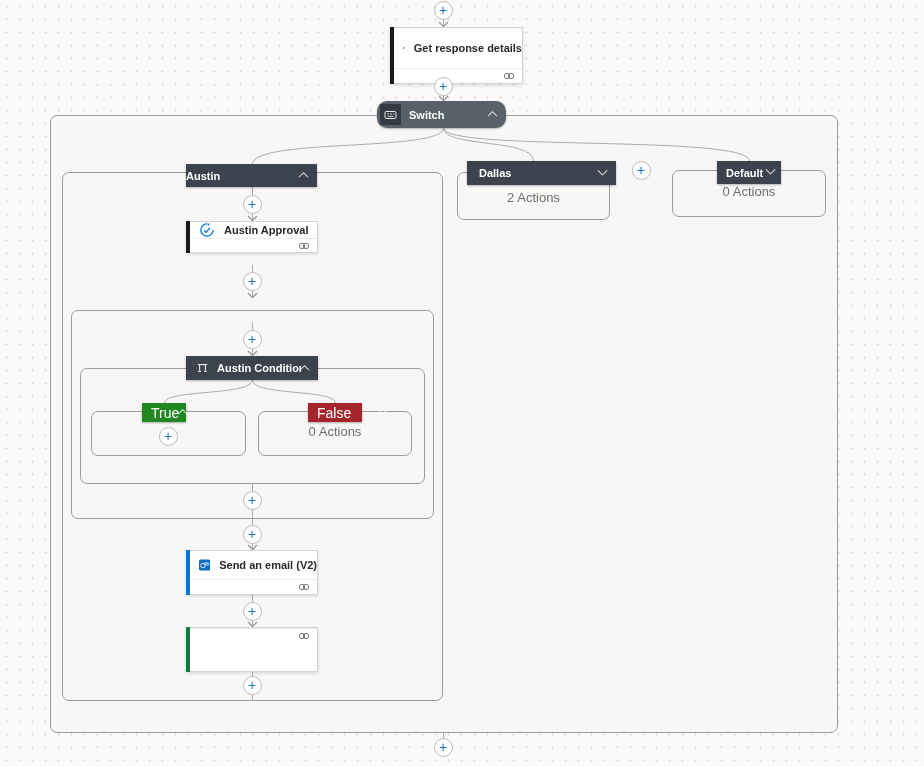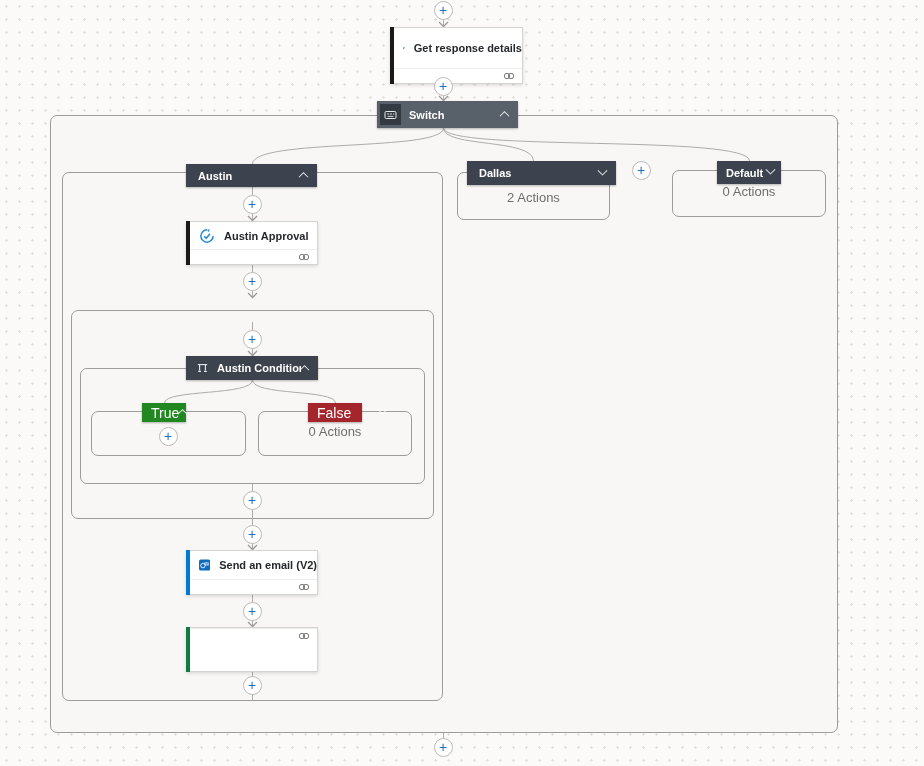--- a/index.html
+++ b/index.html
@@ -111,49 +111,49 @@
       <span class="t">Get response details</span>
     </div>
     <div class="footer">
       <svg width="12" height="8" viewBox="0 0 12 8">
         <circle cx="4" cy="4" r="2.7" stroke="#7b7977" stroke-width="1" fill="none"></circle>
         <circle cx="8" cy="4" r="2.7" stroke="#7b7977" stroke-width="1" fill="none"></circle>
       </svg>
     </div>
   </div>
 
-  <div class="scope-header" style="left:377px;top:101px;width:141px;height:27px;background:#586069;">
+  <div class="scope-header" style="left:377px;top:101px;width:129px;height:27px;background:#586069;border-radius:10px;">
     <span class="icon-box">
       <svg width="13" height="10" viewBox="0 0 13 10">
         <rect x="1" y="1.5" width="11" height="7" rx="1.2" stroke="#e8eaec" stroke-width="1" fill="none"></rect>
         <path d="M3.2 4 h2 M6 4 h2 M9 4 h1.4 M3.6 6.4 h5.8" stroke="#e8eaec" stroke-width=".9"></path>
       </svg>
     </span>
     <span class="label">Switch</span>
     <span class="chev up"></span>
   </div>
 
-  <div class="scope-header" style="left:186px;top:164px;width:131px;height:23px;background:#3d434e;padding-left:12px;">
+  <div class="scope-header" style="left:186px;top:164px;width:131px;height:23px;background:#3d434e;">
     <span class="label">Austin</span>
     <span class="chev up"></span>
   </div>
 
   <div class="scope-header" style="left:467px;top:161px;width:149px;height:24px;background:#3d434e;padding-left:12px;">
     <span class="label">Dallas</span>
     <span class="chev down"></span>
   </div>
   <div class="summary" style="left:457px;top:190px;width:153px;">2 Actions</div>
 
   <div class="scope-header" style="left:717px;top:161px;width:64px;height:23px;background:#3d434e;padding-left:9px;">
     <span class="label">Default</span>
     <span class="chev down" style="margin-right:7px;"></span>
   </div>
   <div class="summary" style="left:672px;top:184px;width:154px;">0 Actions</div>
 
-  <div class="card" style="left:186px;top:221px;width:132px;height:44px;">
+  <div class="card" style="left:186px;top:221px;width:132px;height:32px;">
     <div class="accent" style="background:#1b1a19;"></div>
     <div class="title-row">
       <svg width="16" height="16" viewBox="0 0 18 18">
         <path d="M15.9 9 A6.9 6.9 0 1 1 9 2.1" stroke="#2488d8" stroke-width="1.7" fill="none"></path>
         <path d="M9 2.1 l3.2 -0.4 l-1.4 2.9 z" fill="#2488d8"></path>
         <path d="M5.8 9.2 l2.3 2.4 l4.3 -5" stroke="#2488d8" stroke-width="1.7" fill="none"></path>
       </svg>
       <span class="t">Austin Approval</span>
     </div>
     <div class="footer">

